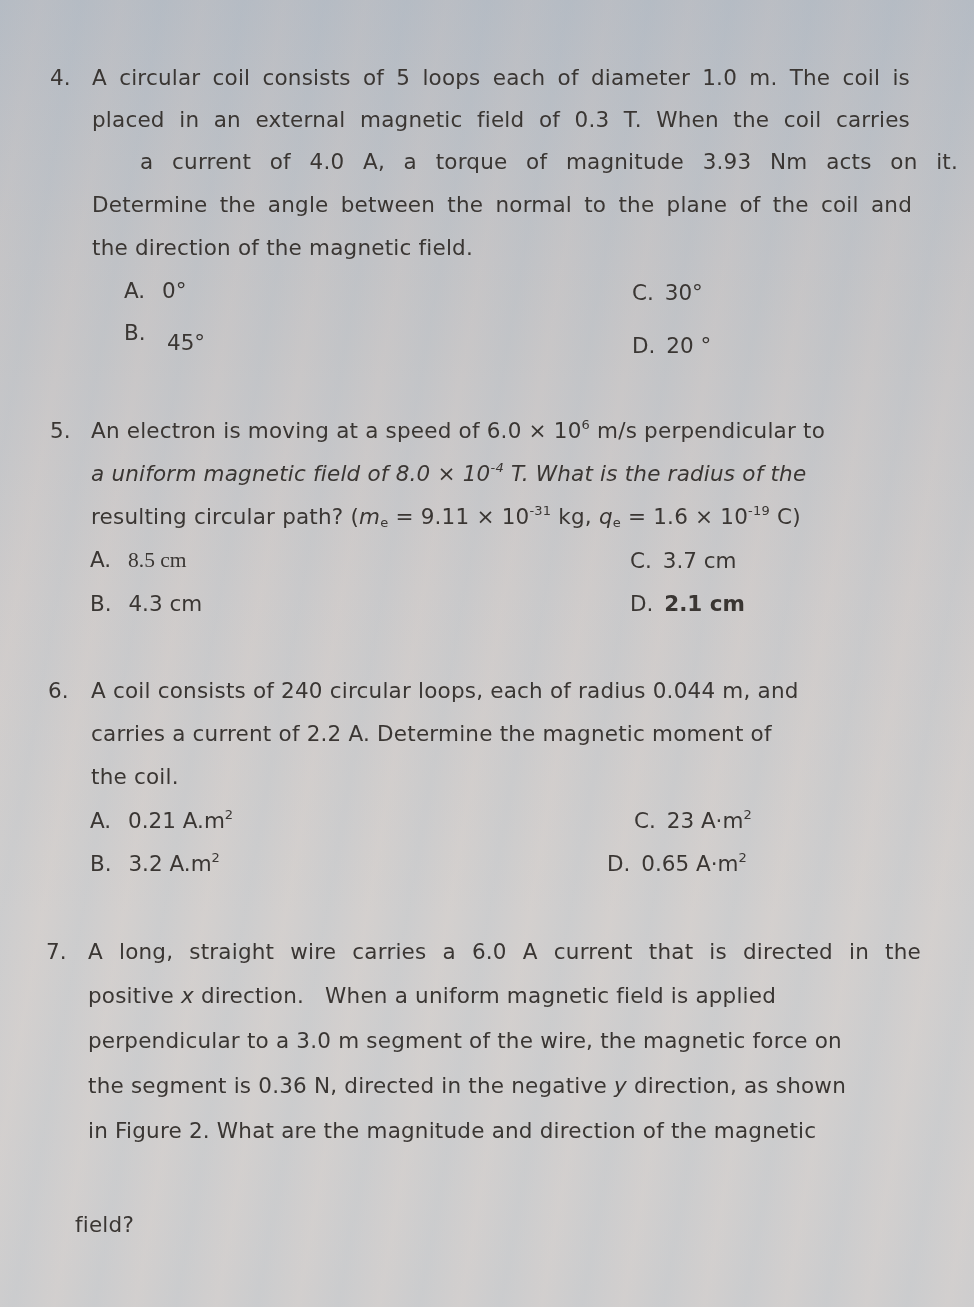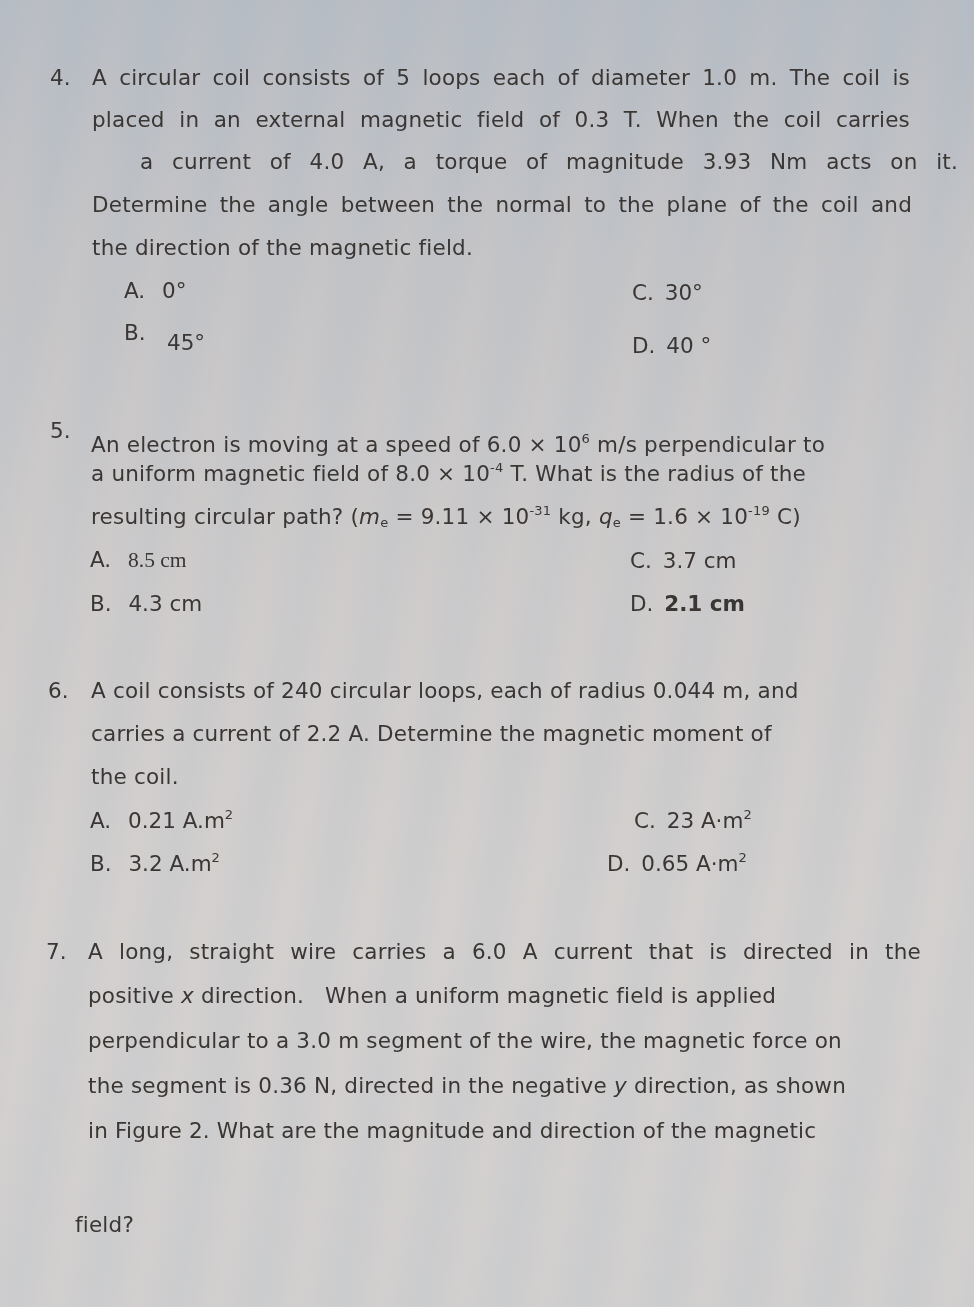--- a/index.html
+++ b/index.html
@@ -72,28 +72,28 @@
     <span class="opt" style="left:124px; top:322px;">
       <span>B.</span>
     </span>
     <span class="opt" style="left:167px; top:332px;text-align:right;">45°</span>
     <span class="opt" style="left:632px; top:282px;">
       <span>C.</span>
       <span style="margin-left:4px;">30°</span>
     </span>
     <span class="opt" style="left:632px; top:335px;">
       <span>D.</span>
-      <span style="margin-left:4px;">40 °</span>
+      <span style="margin-left:4px;">20 °</span>
     </span>
   </div>
 
   <div class="question">
     <span class="q-num" style="left:50px; top:420px;">5.</span>
-    <span class="q-line" style="left:91px; top:420px;margin-top:14px;"><span>An electron is moving at a speed of 6.0 × 10</span><sup>6</sup><span> m/s perpendicular to</span></span>
-    <span class="q-line" style="left:91px; top:463px;"><span>a uniform magnetic field of 8.0 × 10</span><sup>-4</sup><span> T. What is the radius of the</span></span>
+    <span class="q-line" style="left:91px; top:420px;"><span>An electron is moving at a speed of 6.0 × 10</span><sup>6</sup><span> m/s perpendicular to</span></span>
+    <span class="q-line" style="left:91px; top:463px;font-style:italic;"><span>a uniform magnetic field of 8.0 × 10</span><sup>-4</sup><span> T. What is the radius of the</span></span>
     <span class="q-line" style="left:91px; top:506px;"><span>resulting circular path? (</span><span class="ital">m</span><sub>e</sub><span> = 9.11 × 10</span><sup>-31</sup><span> kg, </span><span class="ital">q</span><sub>e</sub><span> = 1.6 × 10</span><sup>-19</sup><span> C)</span></span>
 
     <span class="opt" style="left:90px; top:549px;">
       <span>A.</span>
       <span style="margin-left:10px;font-family:Liberation Serif, serif;">8.5 cm</span>
     </span>
     <span class="opt" style="left:90px; top:593px;">
       <span>B.</span>
       <span style="margin-left:10px;">4.3 cm</span>
     </span>

